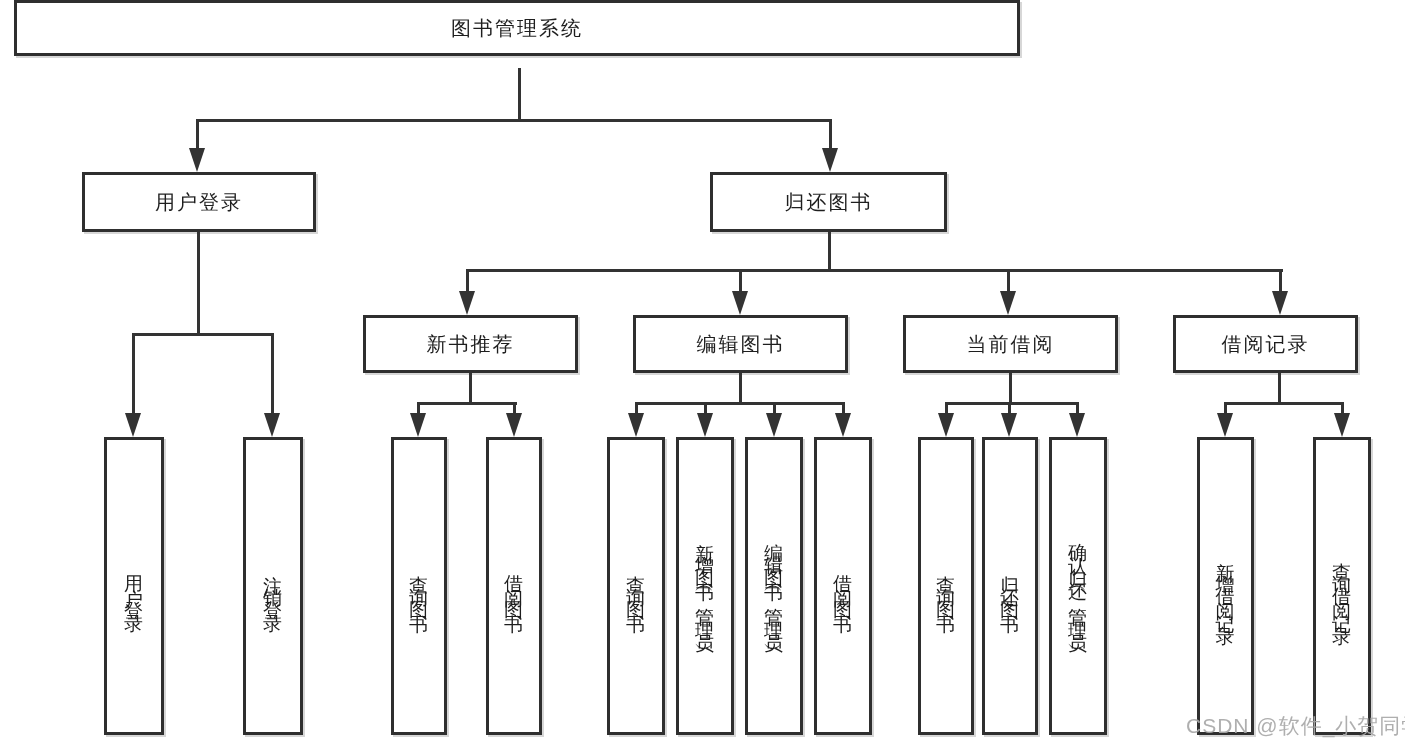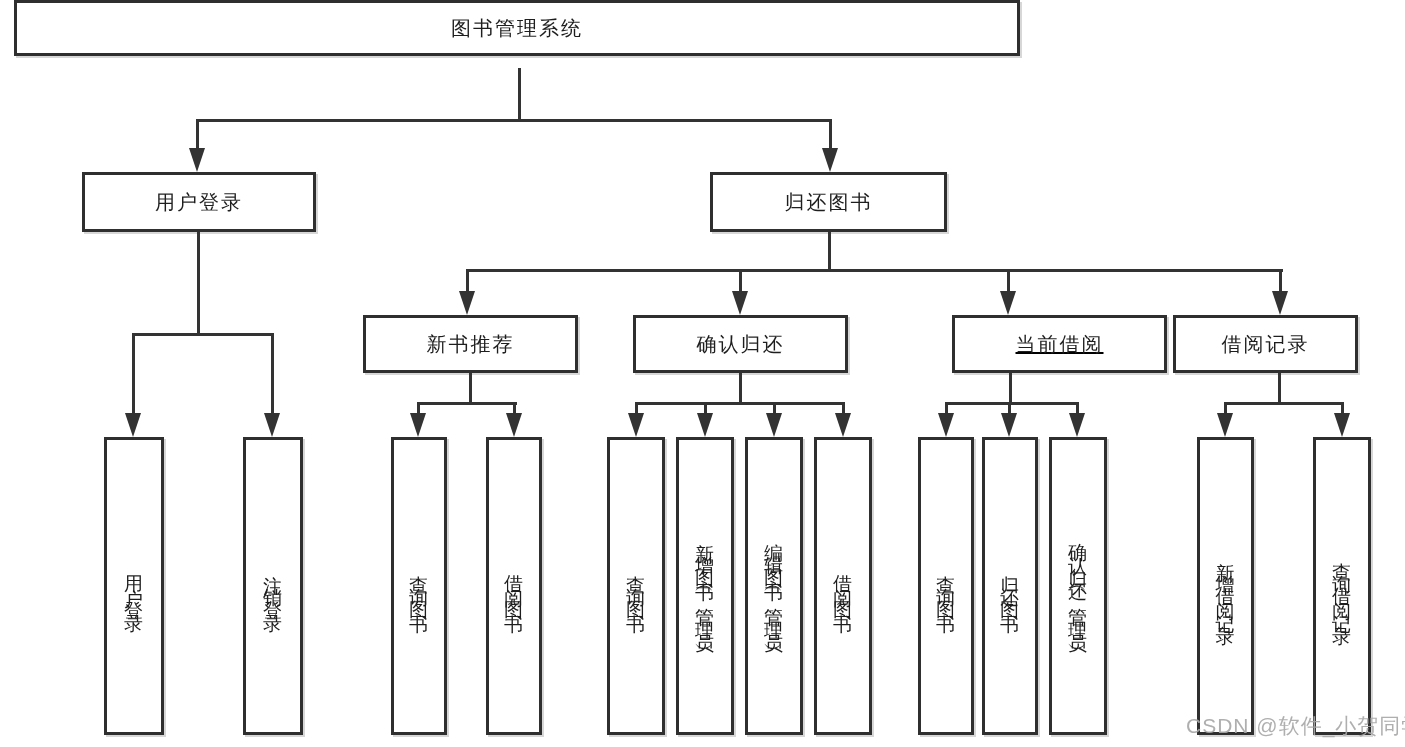--- a/index.html
+++ b/index.html
@@ -96,23 +96,23 @@
   <div class="ah" style="left:732px; top:291px;"></div>
   <div class="vl" style="left:1007px; top:269px; height:26px;"></div>
   <div class="ah" style="left:1000px; top:291px;"></div>
   <div class="vl" style="left:1279px; top:269px; height:26px;"></div>
   <div class="ah" style="left:1272px; top:291px;"></div>
 
   <div class="box" style="left:363px; top:315px; width:215px; height:58px;">
     <span class="hlabel">新书推荐</span>
   </div>
   <div class="box" style="left:633px; top:315px; width:215px; height:58px;">
-    <span class="hlabel">确认归还</span>
+    <span class="hlabel">编辑图书</span>
   </div>
-  <div class="box" style="left:952px; top:315px; width:215px; height:58px;text-decoration:underline;">
+  <div class="box" style="left:903px; top:315px; width:215px; height:58px;">
     <span class="hlabel">当前借阅</span>
   </div>
   <div class="box" style="left:1173px; top:315px; width:185px; height:58px;">
     <span class="hlabel">借阅记录</span>
   </div>
 
   <div class="vl" style="left:469px; top:373px; height:32px;"></div>
   <div class="hl" style="left:417px; top:402px; width:100px;"></div>
   <div class="vl" style="left:417px; top:402px; height:13px;"></div>
   <div class="ah" style="left:410px; top:413px;"></div>

